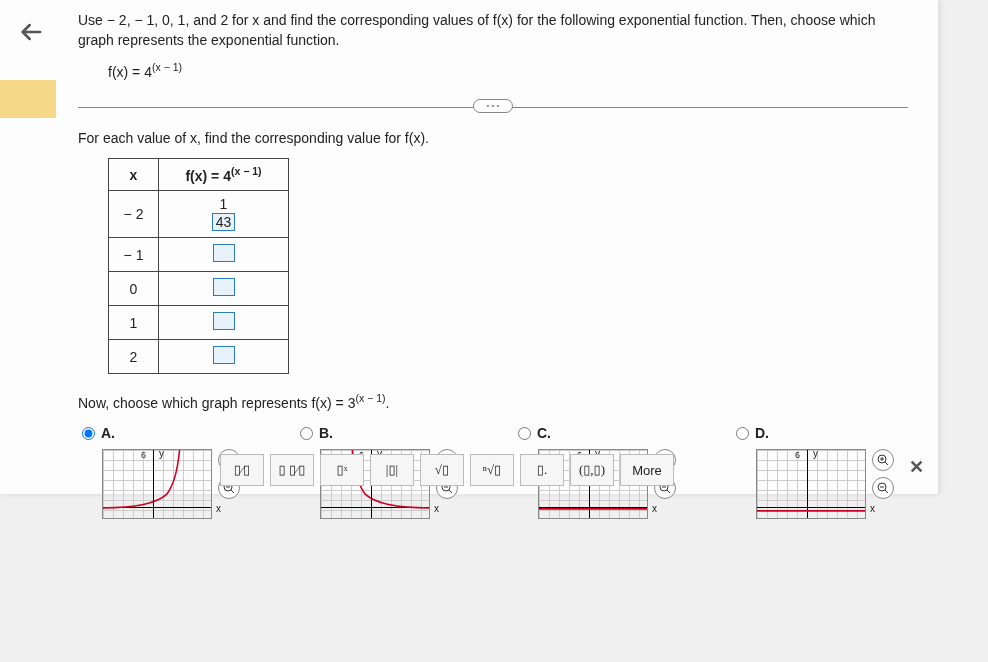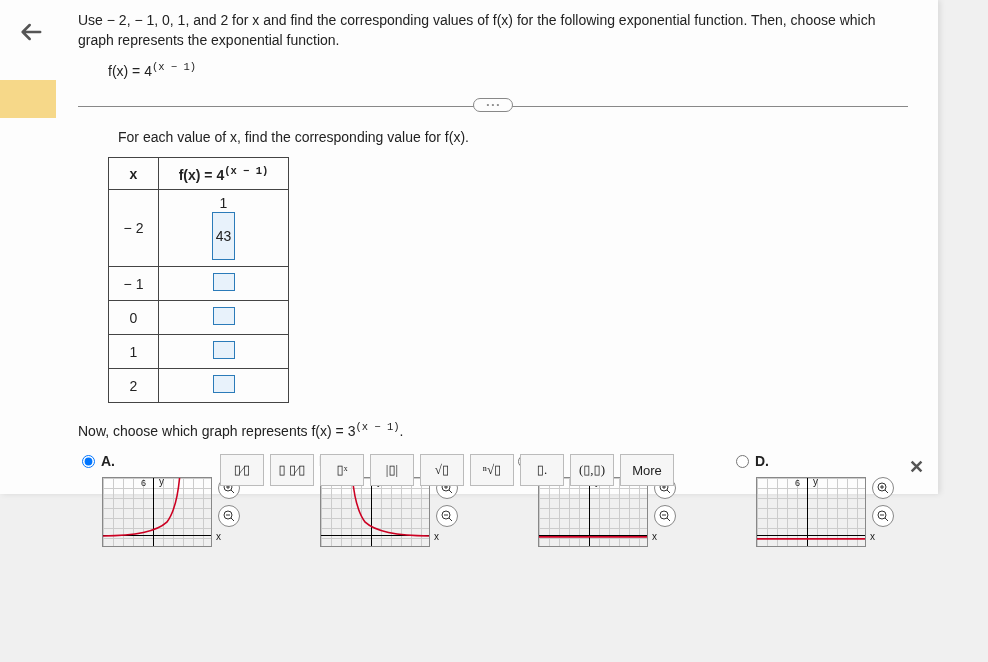--- a/index.html
+++ b/index.html
@@ -54,42 +54,42 @@
     height: 14px;
     border: 1px solid #888;
     border-radius: 7px;
     background: #fdfdfd;
     text-align: center;
     font-size: 8px;
     line-height: 12px;
     color: #888;
     cursor: pointer;
   }
-  .sub-instructions { margin-bottom: 12px; margin-left: 40px; }
+  .sub-instructions { margin-bottom: 12px; }
   .answer-table {
     border-collapse: collapse;
     margin-left: 30px;
   }
   .answer-table th, .answer-table td {
     border: 1px solid #444;
     padding: 6px 10px;
     text-align: center;
     height: 32px;
     font-weight: normal;
   }
   .answer-table th { font-weight: bold; }
   .col-x { width: 50px; }
   .col-fx { width: 130px; }
   .frac-cell { line-height: 1; }
   .frac-num { display:block; padding-bottom:1px; }
   .frac-den {
     display:inline-block;
     border: 1px solid #2b7bb9;
     background: #e8f2fb;
-    padding: 16px 3px;
+    padding: 1px 3px;
     margin-top:1px;
   }
   .input-box {
     display:inline-block;
     width: 22px; height: 18px;
     border: 1px solid #2b7bb9;
     background: #e8f2fb;
   }
   .prompt2 { margin: 18px 0 14px 0; }
   .choices-row { display:flex; gap: 60px; margin-left: 4px; }
@@ -135,21 +135,21 @@
   .palette-btn.more { width:54px; font-family:Arial; font-size:13px;text-align:center;}
   .close-x {
     position:absolute;
     right: 14px;
     bottom: 16px;
     font-size: 18px;
     font-weight:bold;
     color:#555;
     cursor:pointer;
   }
-  sup { font-size: 0.75em; font-family: Liberation Mono, monospace; }
+  sup { font-size: 0.75em; }
 </style>
 </head>
 <body>
 <div class="page">
 
 <div class="back-arrow">
   <svg viewBox="0 0 24 24" width="28" height="28">
         <path d="M4 12h15M4 12l6-6M4 12l6 6" stroke="#555" stroke-width="2.2" fill="none" stroke-linecap="round" stroke-linejoin="round"></path>
       </svg>
 </div>

